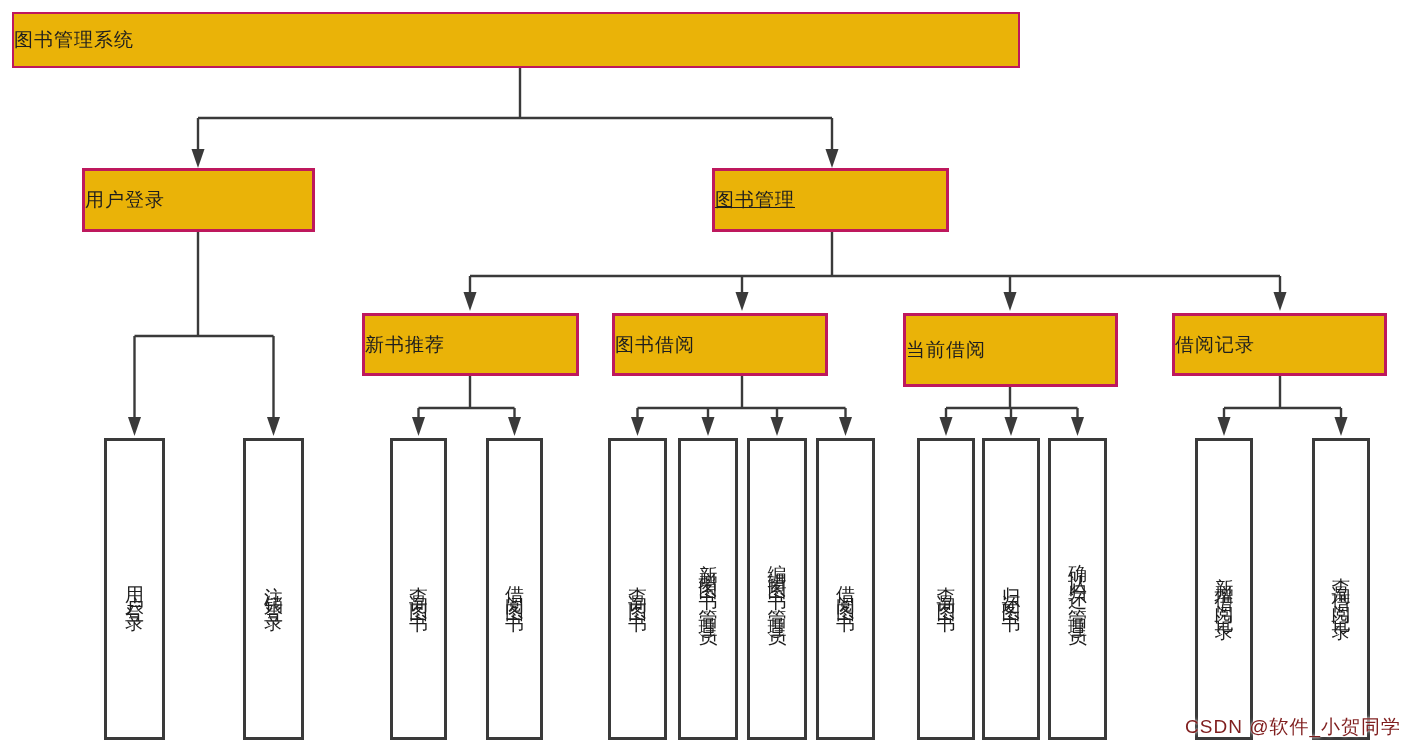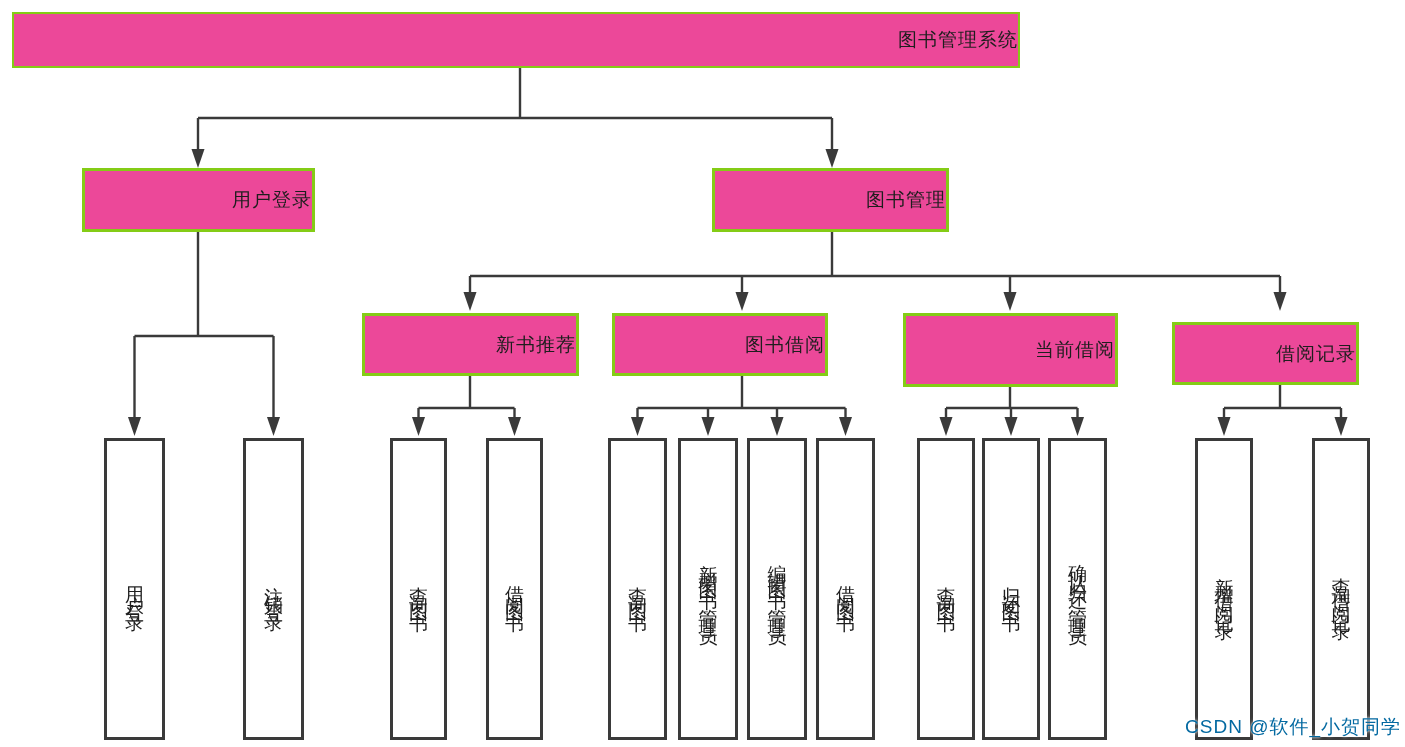--- a/index.html
+++ b/index.html
@@ -13,25 +13,25 @@
   }
   #connectors {
     position: absolute;
     left: 0; top: 0;
     width: 1405px; height: 747px;
     pointer-events: none;
   }
   .hbox {
     position: absolute;
     box-sizing: border-box;
-    background: #ec4899;
-    border: 3px solid #84cc16;
+    background: #eab308;
+    border: 3px solid #be185d;
     display: flex;
     align-items: center;
-    justify-content: flex-end;
+    justify-content: flex-start;
     font-size: 19px;
     letter-spacing: 1px;
     color: #1e1e1e;
     z-index: 2;
   }
   .hbox.root { border-width: 2px; }
   .vbox {
     position: absolute;
     box-sizing: border-box;
     background: #ffffff;
@@ -47,21 +47,21 @@
     font-size: 19px;
     letter-spacing: 9px;
     color: #1e1e1e;
     white-space: nowrap;
   }
   #watermark {
     position: absolute;
     right: 4px;
     top: 714px;
     font-size: 19px;
-    color: #0369a1;
+    color: #7f1d1d;
     letter-spacing: 1px;
     z-index: 3;
     text-shadow: 0 0 2px #ffffff, 0 0 4px #ffffff;
     white-space: nowrap;
   }
 </style>
 </head>
 <body>
 
 <div id="canvas">
@@ -124,34 +124,34 @@
       </g>
   </svg>
 
   <div class="hbox root" style="left:12px; top:12px; width:1008px; height:56px;">
     <span>图书管理系统</span>
   </div>
 
   <div class="hbox" style="left:82px; top:168px; width:233px; height:64px;">
     <span>用户登录</span>
   </div>
-  <div class="hbox" style="left:712px; top:168px; width:237px; height:64px;">
+  <div class="hbox" style="left:712px; top:168px; width:237px; height:64px;text-decoration:underline;">
     <span>图书管理</span>
   </div>
 
-  <div class="hbox" style="left:362px; top:313px; width:217px; height:63px;padding-left:48px;">
+  <div class="hbox" style="left:362px; top:313px; width:217px; height:63px;">
     <span>新书推荐</span>
   </div>
   <div class="hbox" style="left:612px; top:313px; width:216px; height:63px;">
     <span>图书借阅</span>
   </div>
   <div class="hbox" style="left:903px; top:313px; width:215px; height:74px;">
     <span>当前借阅</span>
   </div>
-  <div class="hbox" style="left:1172px; top:313px; width:187px; height:63px;margin-top:9px;">
+  <div class="hbox" style="left:1172px; top:313px; width:215px; height:63px;">
     <span>借阅记录</span>
   </div>
 
   <div class="vbox" style="left:104px; top:438px; width:61px; height:302px;">
     <span class="vtext">用户登录</span>
   </div>
   <div class="vbox" style="left:243px; top:438px; width:61px; height:302px;">
     <span class="vtext">注销登录</span>
   </div>
 

